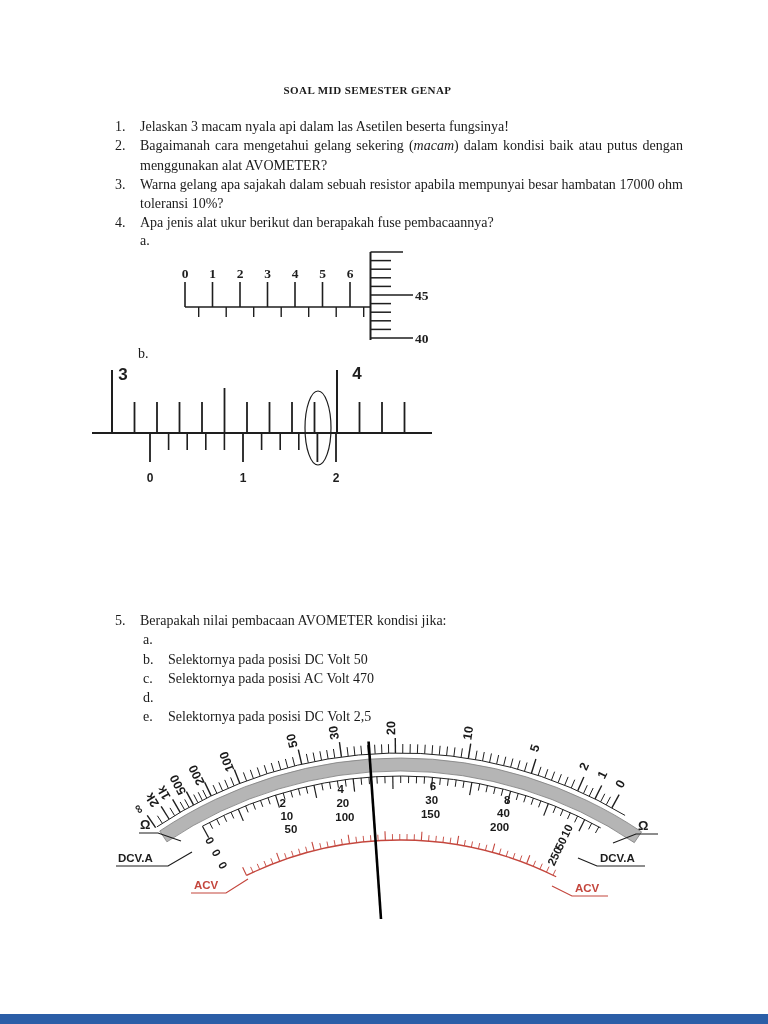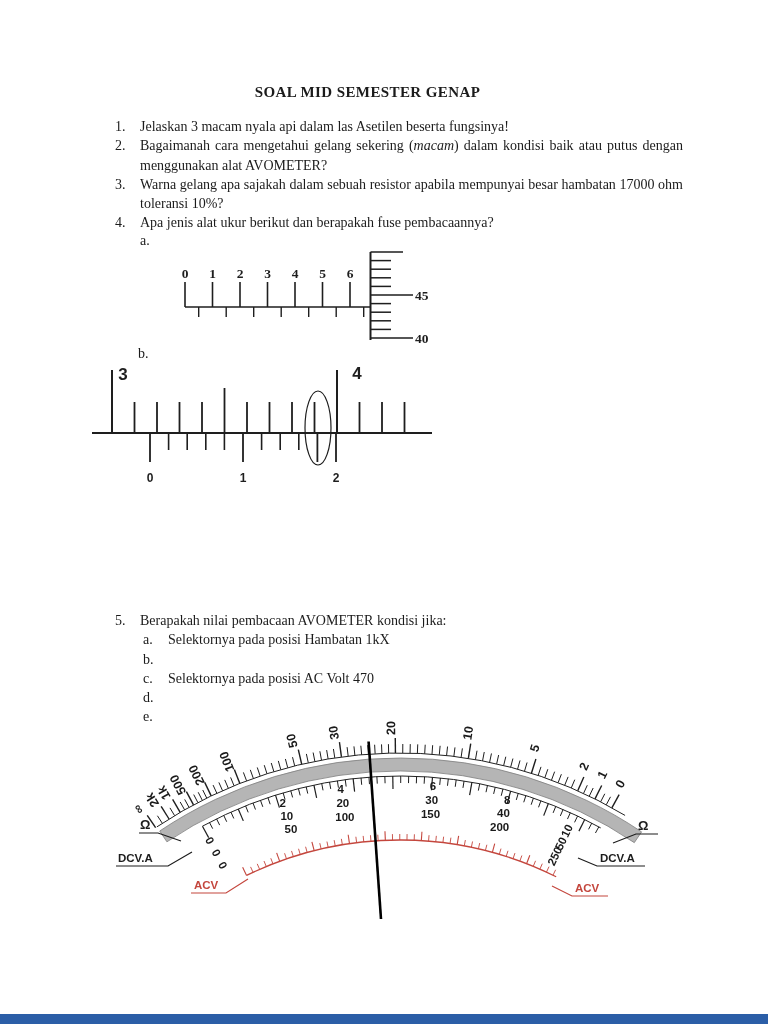--- a/index.html
+++ b/index.html
@@ -1,19 +1,19 @@
 <!DOCTYPE html>
 <html><head>
 <meta charset="utf-8">
 <style>
   html,body{margin:0;padding:0;}
   body{width:768px;height:1024px;position:relative;background:#ffffff;overflow:hidden;
        font-family:"Liberation Serif",serif;color:#1b1b1b;}
   .title{position:absolute;top:84px;left:0;width:735px;text-align:center;
-         font-size:15px;font-weight:bold;letter-spacing:.4px;}
+         font-size:11px;font-weight:bold;letter-spacing:.4px;}
   .qlist{position:absolute;left:115px;width:568px;font-size:14px;line-height:19.3px;}
   #list1{top:117px;}
   #list5{top:611px;}
   .qrow{display:flex;}
   .qnum{width:25px;flex:none;}
   .qtext{flex:1;text-align:justify;font-family:Liberation Serif, serif;}
   .subrow{display:flex;padding-left:28px;}
   .slet{width:25px;flex:none;}
   .alabel{position:absolute;font-size:14px;}
   #label-a{left:140px;top:233px;}
@@ -141,34 +141,35 @@
   </g>
 </svg>
 
 <div class="qlist" id="list5">
   <div class="qrow">
     <span class="qnum">5.</span>
     <span class="qtext">Berapakah nilai pembacaan AVOMETER kondisi jika:</span>
   </div>
   <div class="subrow">
     <span class="slet">a.</span>
-    <span>Selektornya pada posisi Hambatan 1kX</span>
   </div>
   <div class="subrow">
     <span class="slet">b.</span>
+    <span>Selektornya pada posisi DC Volt 50</span>
   </div>
   <div class="subrow">
     <span class="slet">c.</span>
     <span>Selektornya pada posisi AC Volt 470</span>
   </div>
   <div class="subrow">
     <span class="slet">d.</span>
   </div>
   <div class="subrow">
     <span class="slet">e.</span>
+    <span>Selektornya pada posisi DC Volt 2,5</span>
   </div>
 </div>
 
 <svg id="meter" width="585" height="235" viewBox="95 700 585 235">
   <g id="meter-gen">
       <path d="M 159.68029410386836 831.0147092734901 A 432 432 0 0 1 641.5713342993627 831.855768656222 L 634.301826554243 842.6332570994375 A 419 419 0 0 0 166.91213710537232 841.8175073740565 Z" fill="#b5b5b5" stroke="#7d7d7d" stroke-width="0.8"></path>
       <path d="M 156.89881602636683 826.8597869271185 A 437 437 0 0 1 625.0716387356937 815.4178895931769" fill="none" stroke="#222" stroke-width="1"></path>
       <line x1="155.63270118328361" y1="827.7105807934468" x2="147.2448076312224" y2="815.2750172051212" stroke="#1e1e1e" stroke-width="1.4"></line>
       <line x1="169.0724477263343" y1="818.9993725060651" x2="161.1458727054991" y2="806.2647971916281" stroke="#1e1e1e" stroke-width="1.4"></line>
       <line x1="180.18028332258731" y1="812.311911546231" x2="172.6349841231338" y2="799.3477895169254" stroke="#1e1e1e" stroke-width="1.4"></line>

